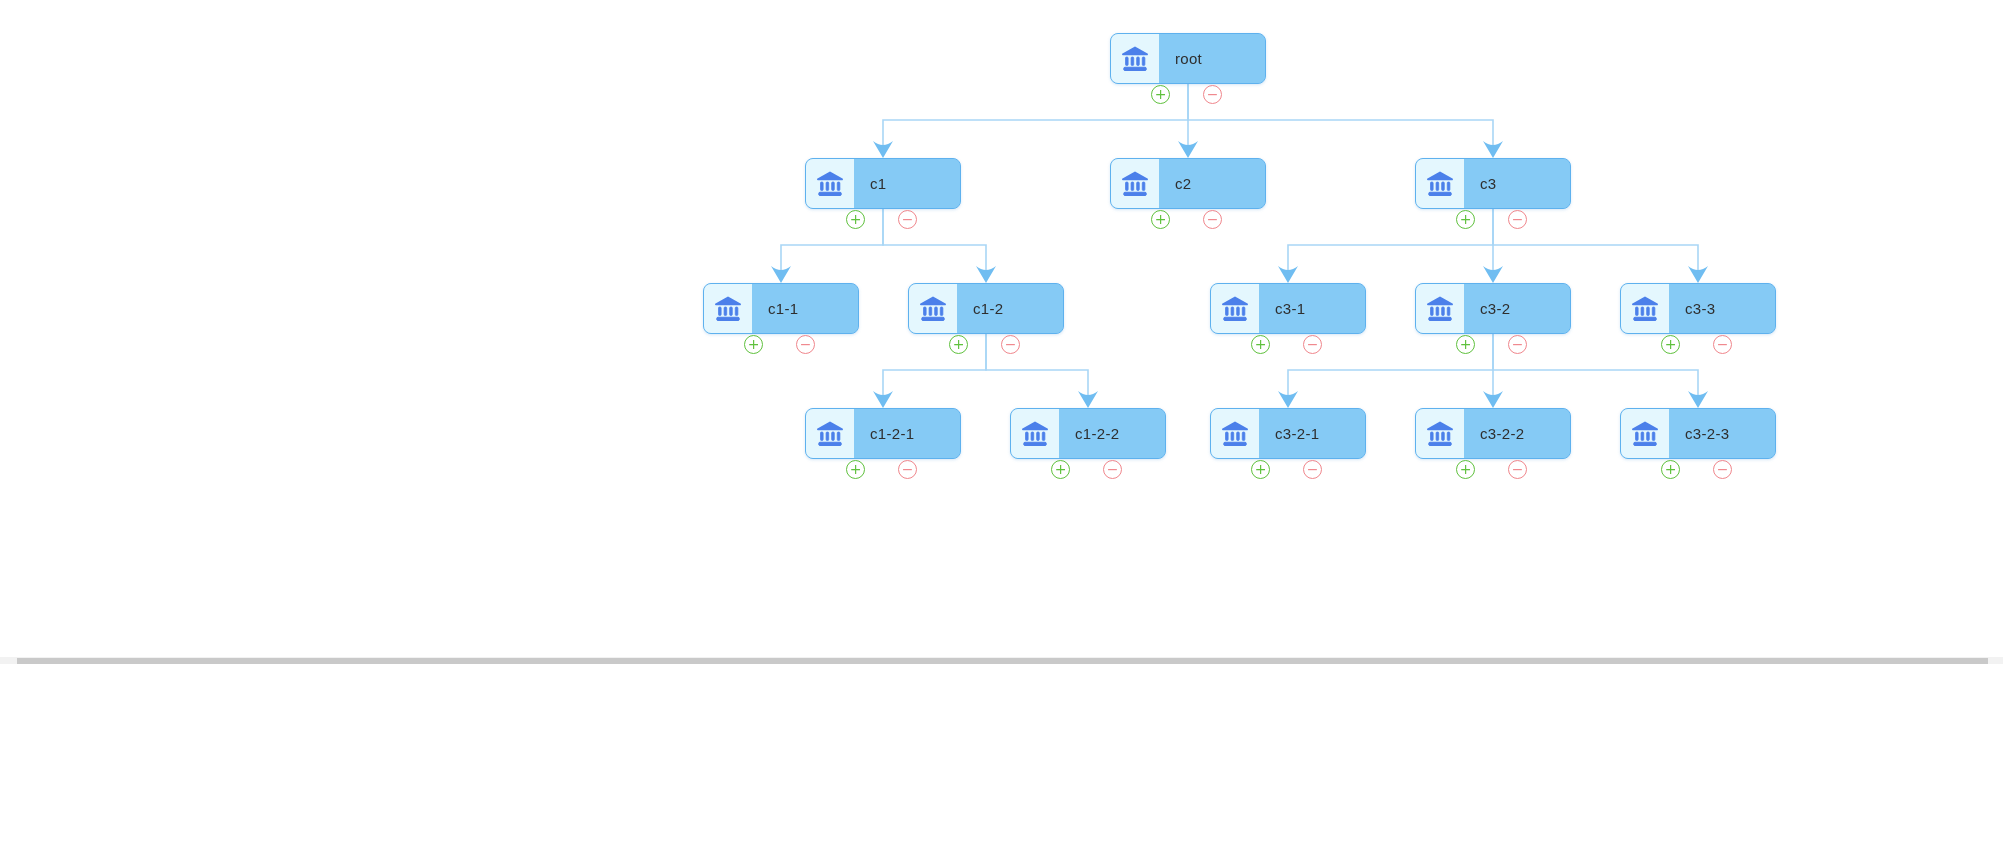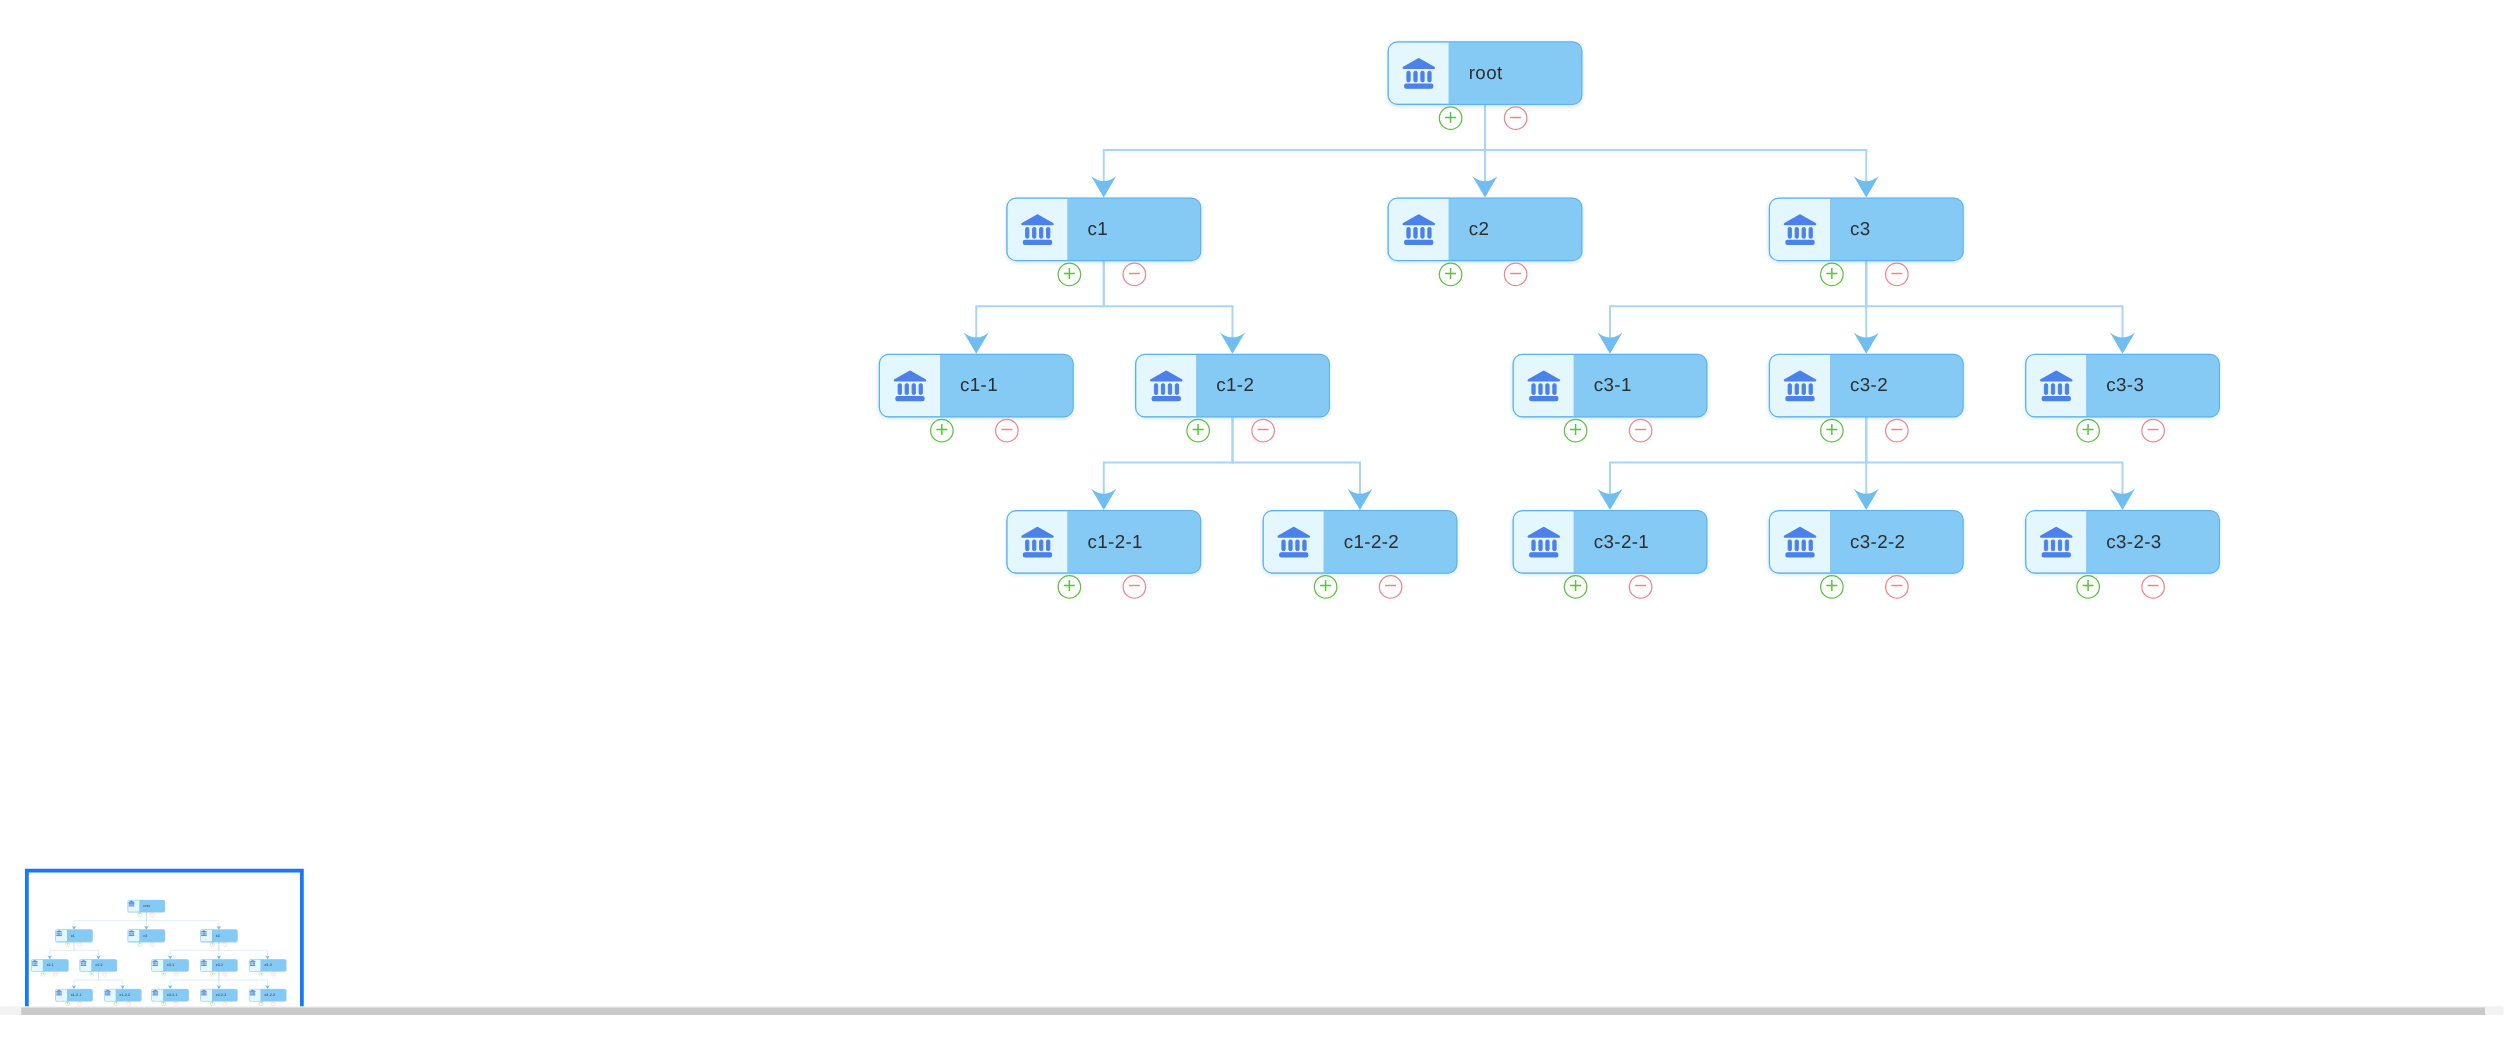--- a/index.html
+++ b/index.html
@@ -4,21 +4,21 @@
 <style>
   html, body {
     margin: 0; padding: 0;
     width: 2003px; height: 844px;
     background: #ffffff;
     font-family: "Liberation Sans", sans-serif;
     overflow: hidden;
   }
   .canvas {
     position: relative;
-    width: 2003px; height: 812px;
+    width: 2003px; height: 664px;
     background: #ffffff;
     overflow: hidden;
   }
   #tree {
     position: absolute; left: 0; top: 0;
     width: 2003px; height: 844px;
   }
   #link-layer, .mini-tree svg {
     position: absolute; left: 0; top: 0;
     pointer-events: none;

